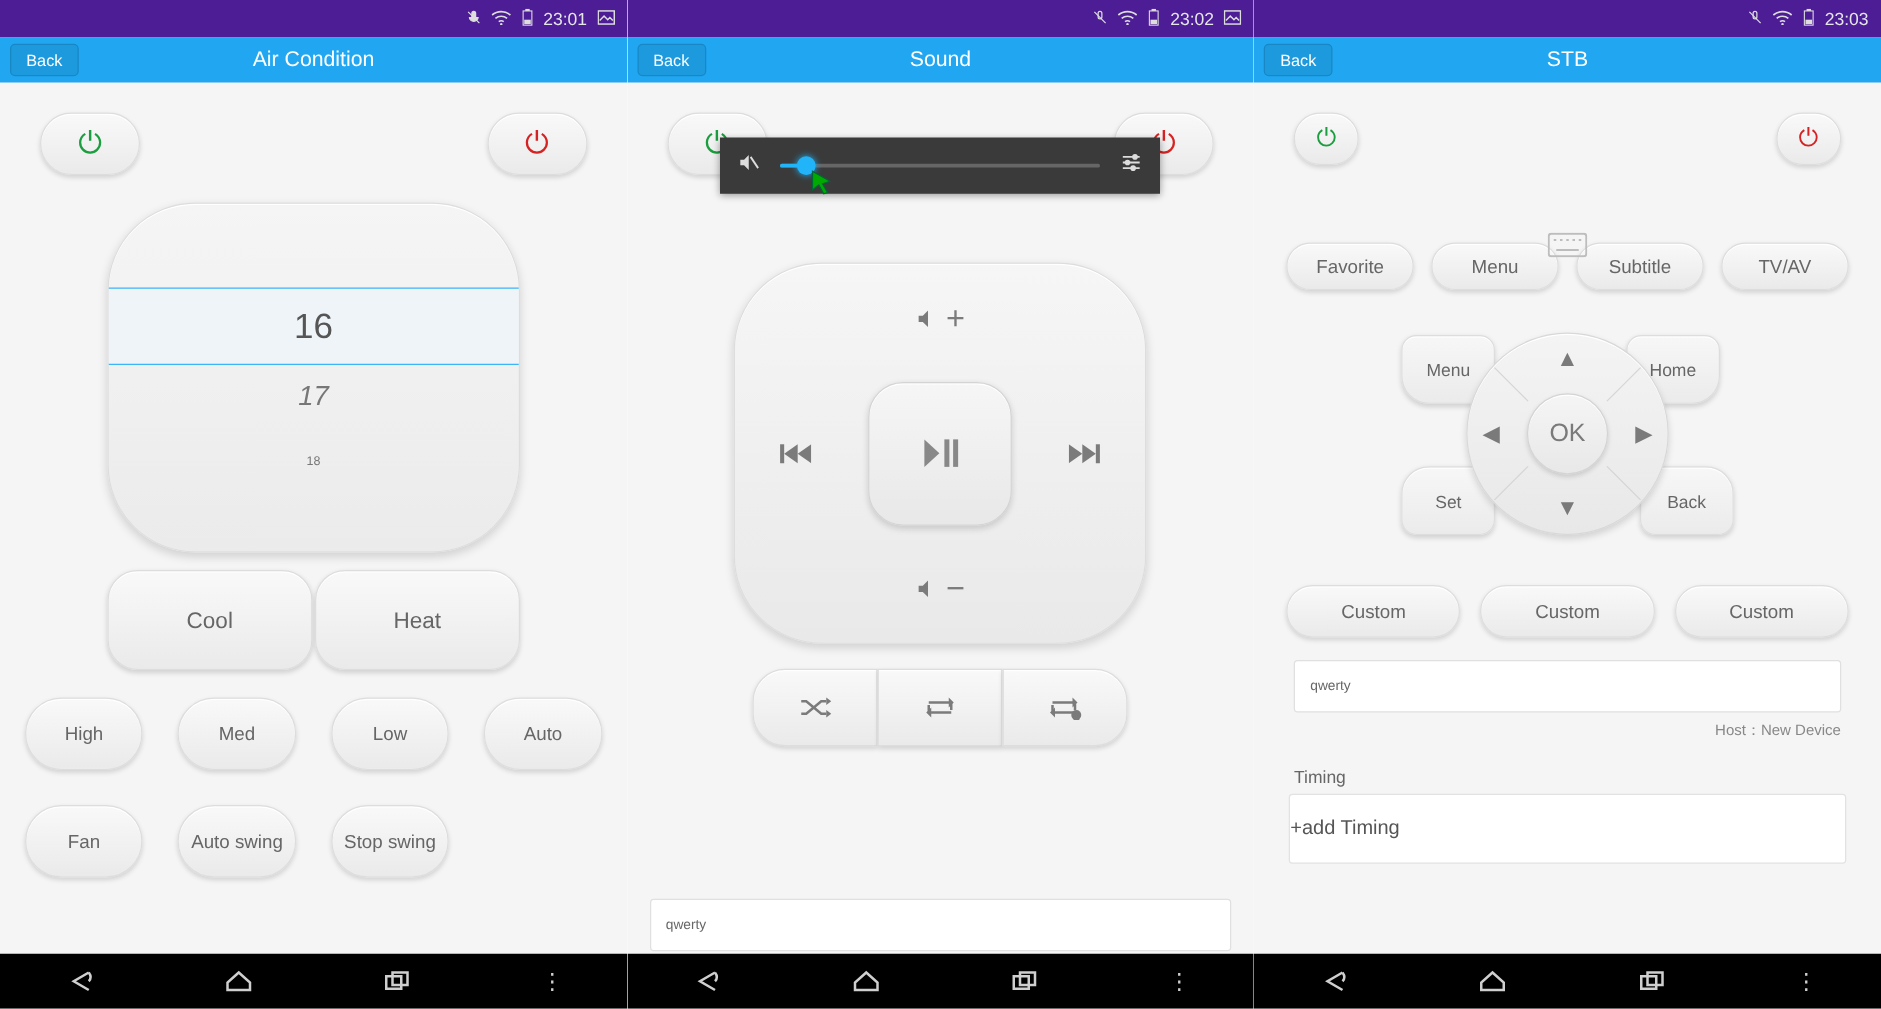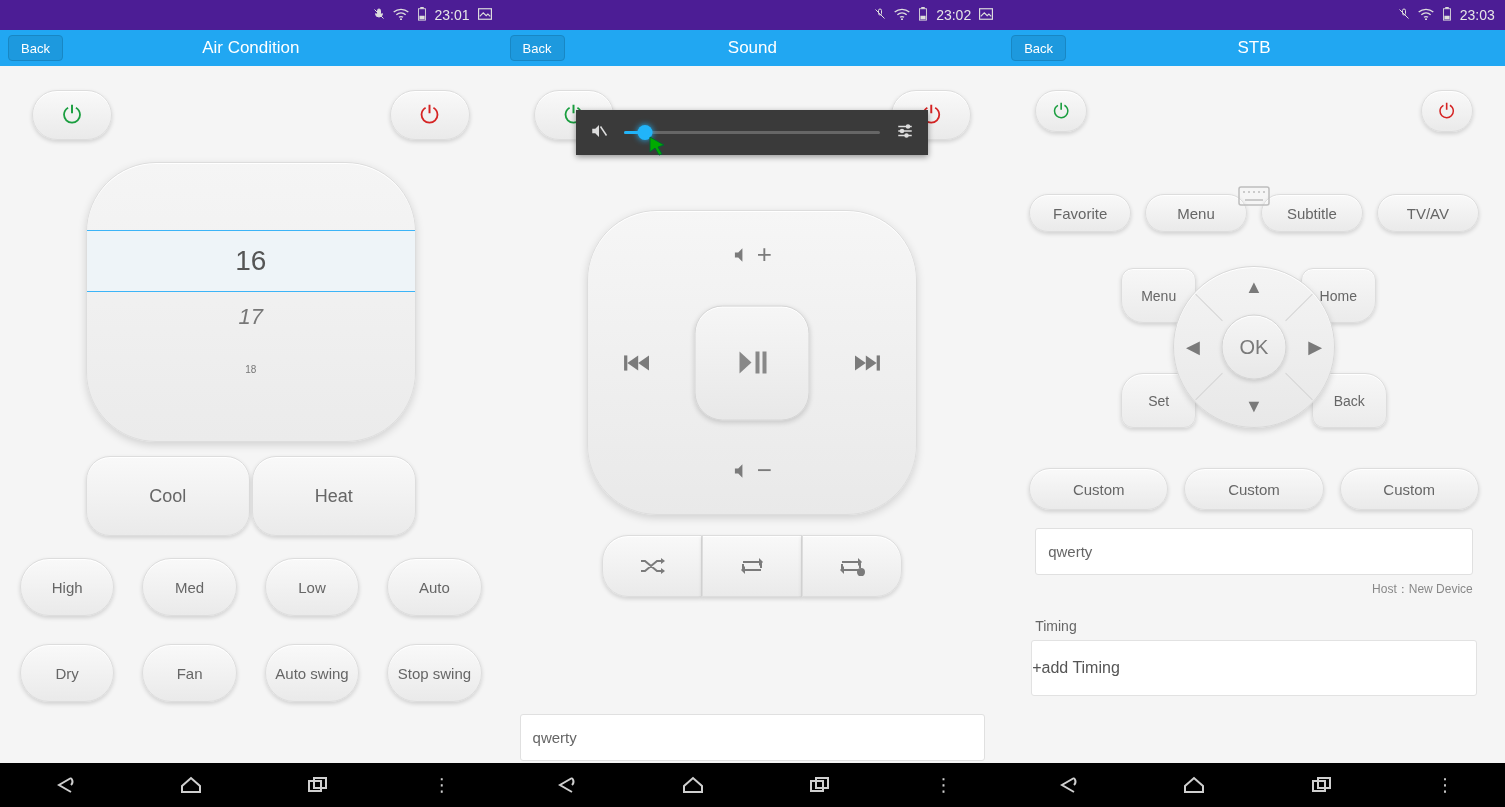--- a/index.html
+++ b/index.html
@@ -222,21 +222,21 @@
   .mode-row .btn:first-child { border-radius: 26px 0 0 26px; }
   .mode-row .btn:last-child { border-radius: 0 26px 26px 0; }
   .text-field {
     width: calc(100% - 36px);
     margin: 22px auto 0;
     border: 1px solid #e0e0e0;
     background: #fff;
     border-radius: 3px;
     padding: 14px 12px;
     color: #666;
-    font-size: 15px;
+    font-size: 11px;
   }
   .p2 .text-field { position: absolute; bottom: -14px; left: 18px; right: 18px; width: auto; margin: 0; }
   
   .kbd-icon {
     position: absolute;
     left: 50%;
     top: 120px;
     transform: translateX(-50%);
     color: #bdbdbd;
     font-size: 20px;
@@ -421,21 +421,20 @@
     <div class="cool-heat-row">
       <div class="btn">Cool</div>
       <div class="btn">Heat</div>
     </div>
 
     <div class="grid-2x4">
       <div class="btn">High</div>
       <div class="btn">Med</div>
       <div class="btn">Low</div>
       <div class="btn">Auto</div>
-      <div class="btn">Dry</div>
       <div class="btn">Fan</div>
       <div class="btn">Auto swing</div>
       <div class="btn">Stop swing</div>
     </div>
   </div>
 
   <div class="nav-bar">
     <span>
         <svg width="26" height="22" viewBox="0 0 26 22">
           <path d="M20 4 L8 11 L20 18" stroke="#cfcfcf" fill="none" stroke-width="2"></path>

